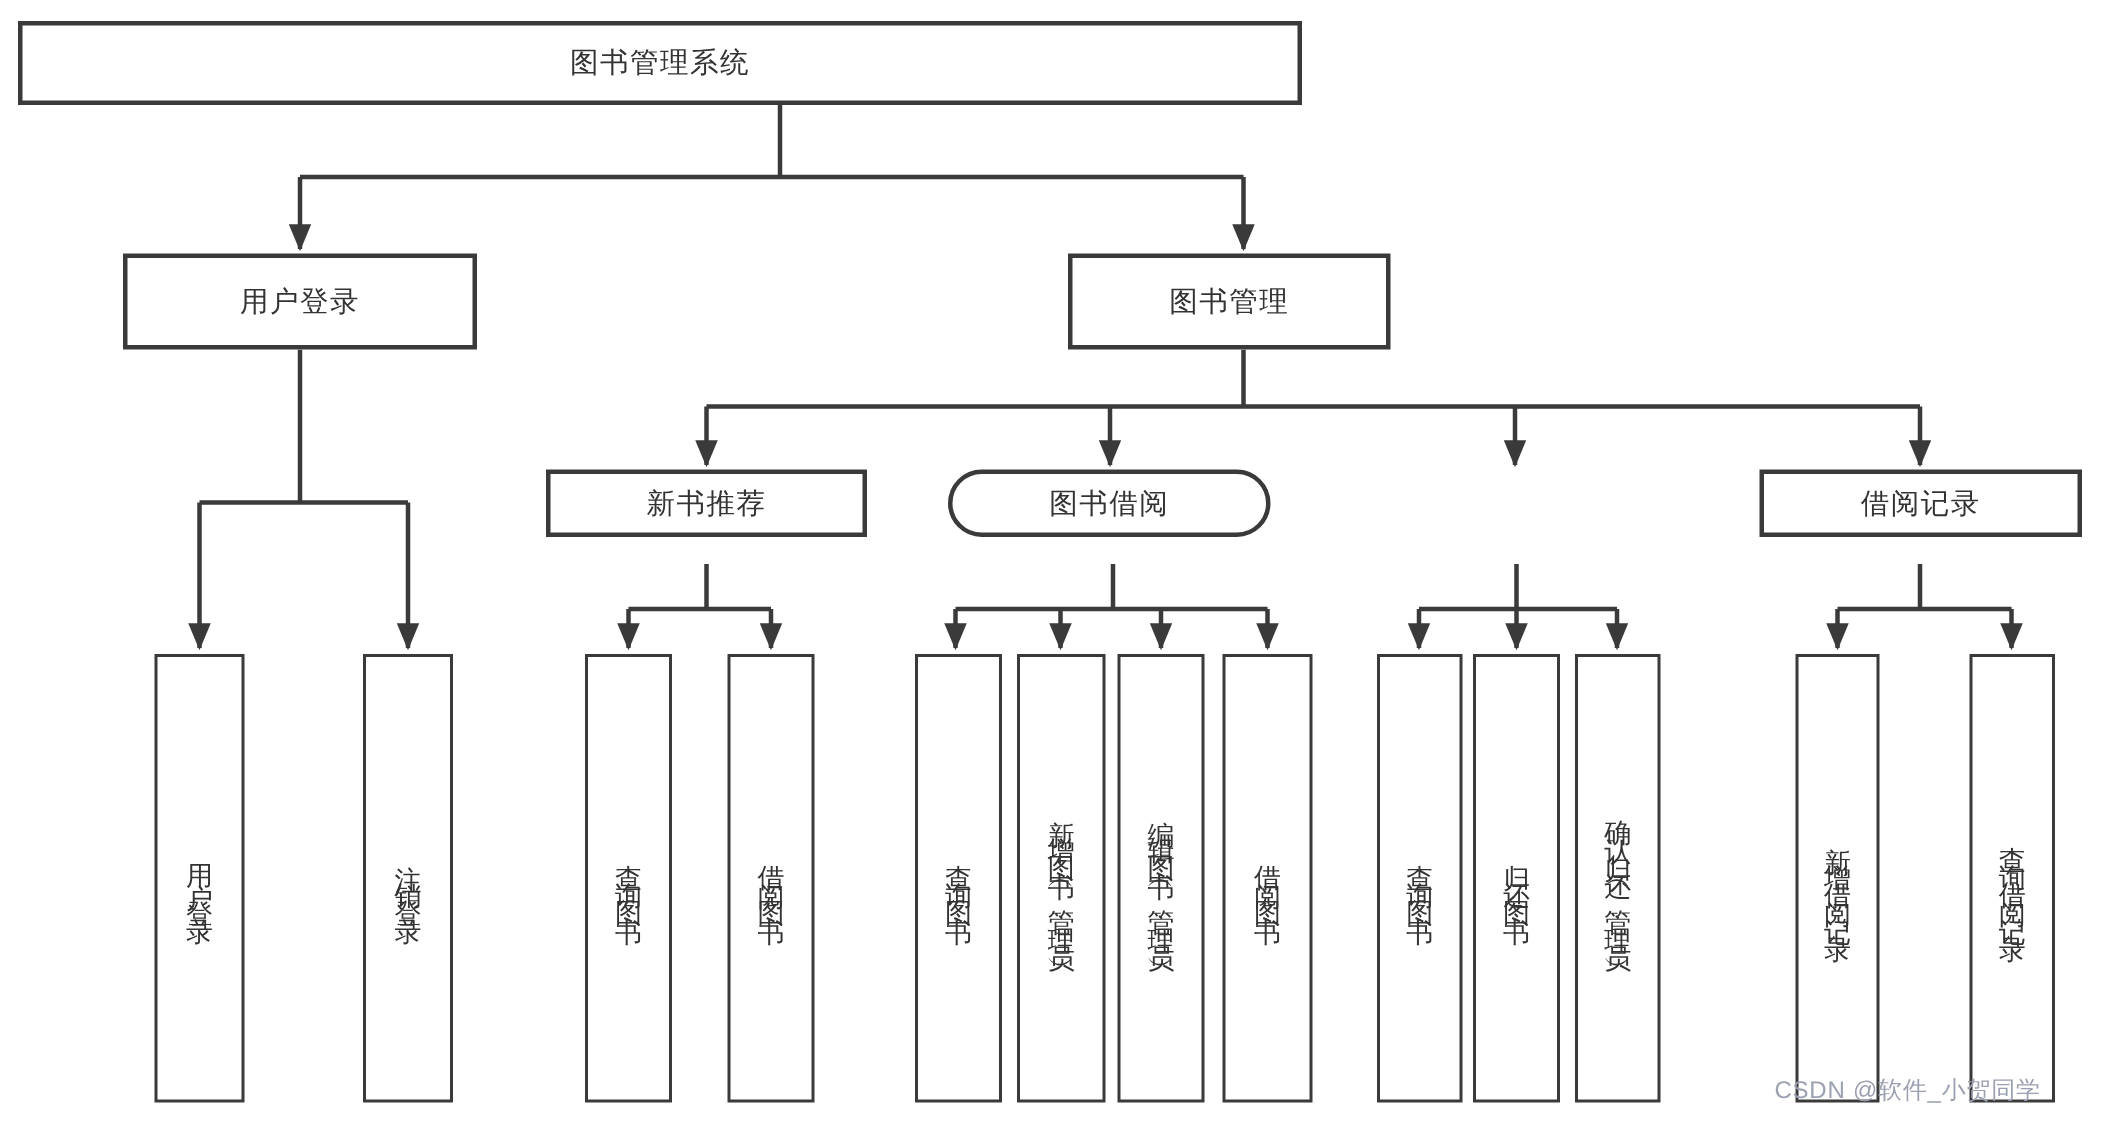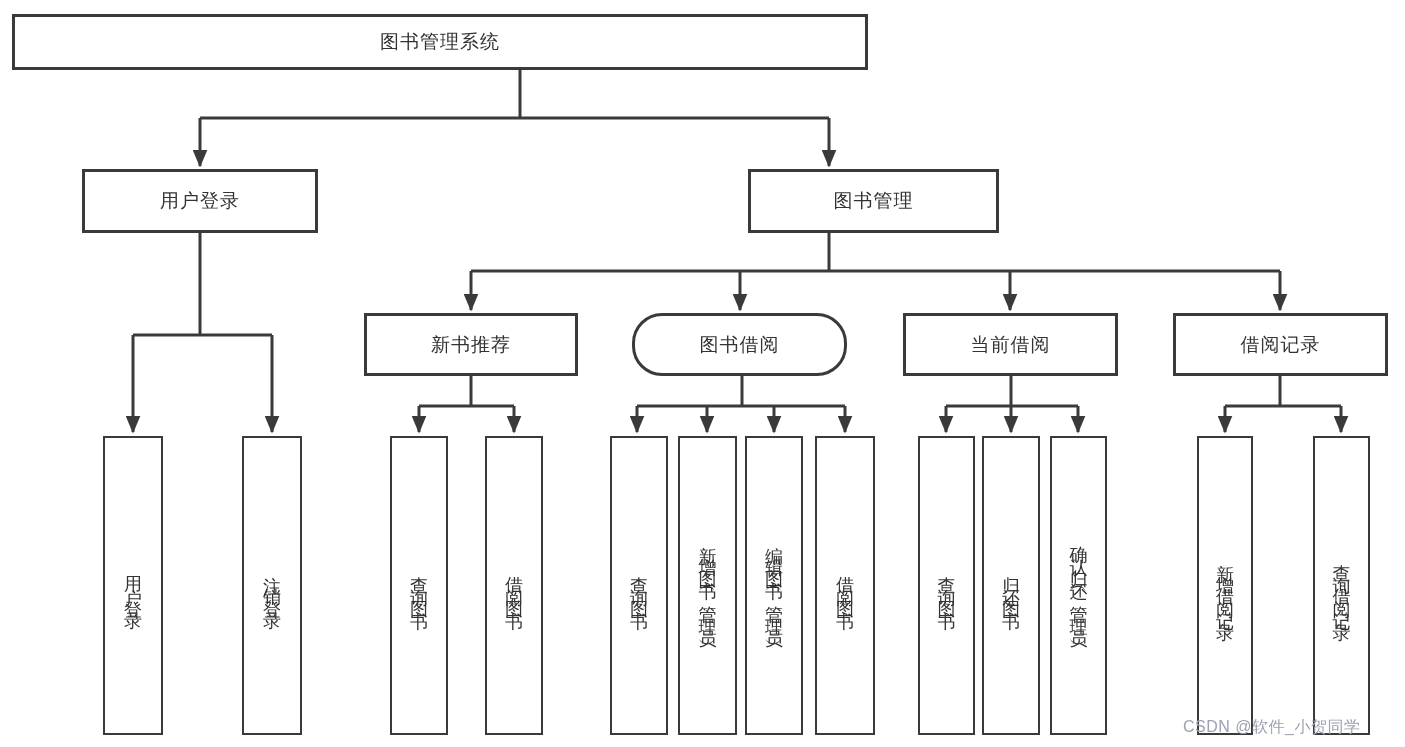--- a/index.html
+++ b/index.html
@@ -28,23 +28,23 @@
   }
   .vnode span{
     writing-mode:vertical-rl;text-orientation:mixed;
     font-size:18px;letter-spacing:12px;line-height:1;
     white-space:nowrap;
   }
   
   .n-root{left:12px;top:14px;width:856px;height:56px;}
   
   .n-login{left:82px;top:169px;width:236px;height:64px;}
-  .n-mgmt{left:712px;top:169px;width:251px;height:64px;margin-left:36px;}
+  .n-mgmt{left:712px;top:169px;width:215px;height:64px;}
   
-  .n-l3{top:313px;height:63px;}
+  .n-l3{top:313px;height:45px;}
   .n-recommend{left:364px;width:214px;}
   .n-borrowing{left:632px;width:215px;border-radius:30px;}
   .n-current{left:903px;width:215px;}
   .n-records{left:1173px;width:215px;}
   
   .v-1{left:103px;width:60px;}
   .v-2{left:242px;width:60px;}
   .v-3{left:390px;}
   .v-4{left:485px;}
   .v-5{left:610px;}
@@ -114,21 +114,20 @@
     <path class="ln" d="M1341 406 V432" marker-end="url(#arw)"></path>
   </svg>
 
   <div class="node n-root">图书管理系统</div>
 
   <div class="node n-login">用户登录</div>
   <div class="node n-mgmt">图书管理</div>
 
   <div class="node n-l3 n-recommend">新书推荐</div>
   <div class="node n-l3 n-borrowing">图书借阅</div>
-  <div class="node n-l3 n-current">当前借阅</div>
   <div class="node n-l3 n-records">借阅记录</div>
 
   <div class="vnode v-1">
     <span>用户登录</span>
   </div>
   <div class="vnode v-2">
     <span>注销登录</span>
   </div>
 
   <div class="vnode v-3">

